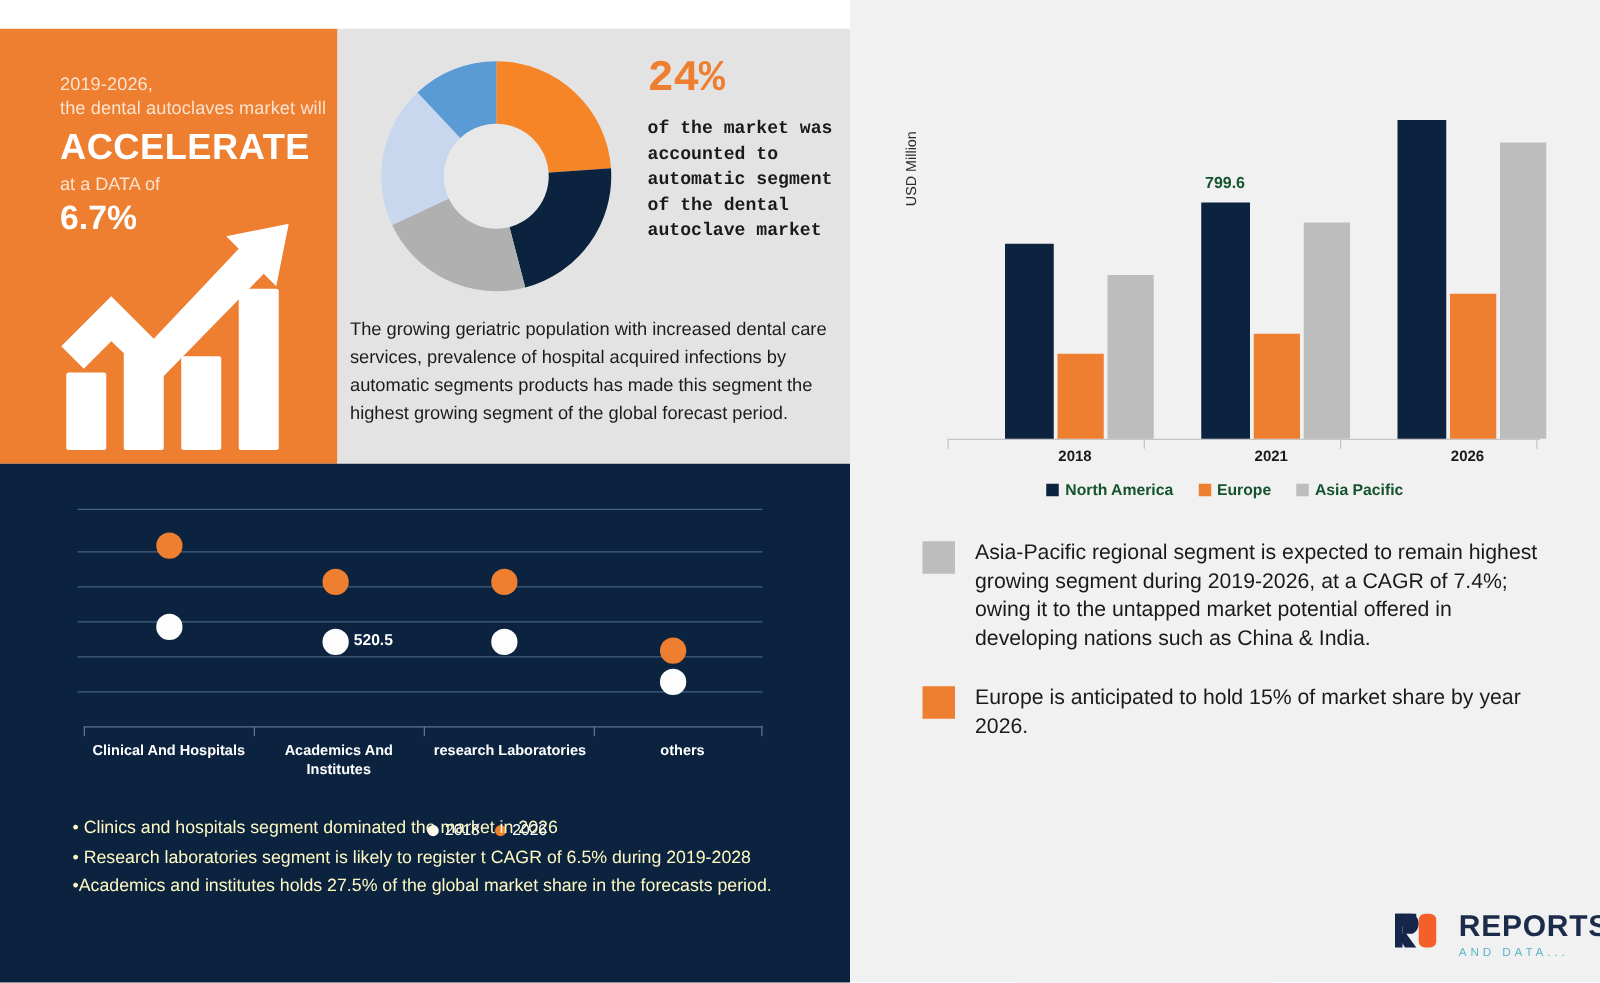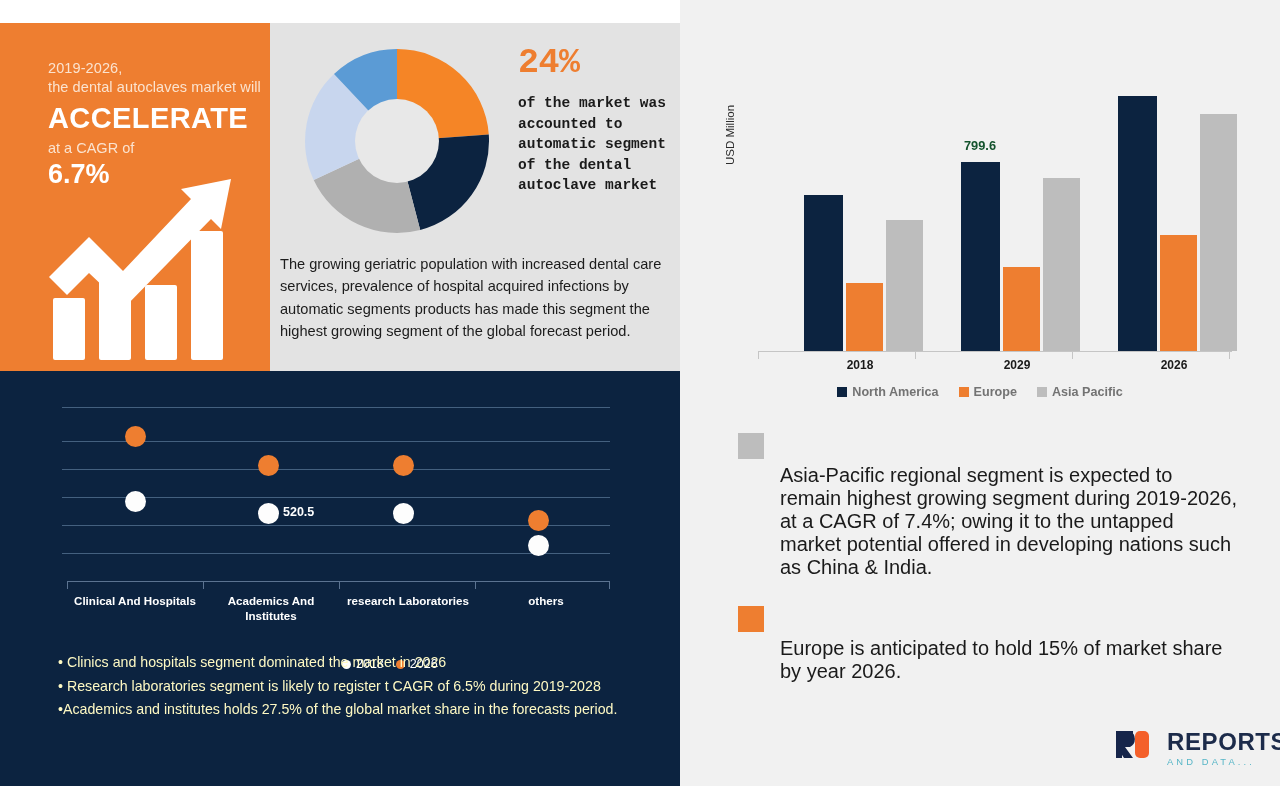--- a/index.html
+++ b/index.html
@@ -101,46 +101,46 @@
   .x-tick {
     position: absolute; color: #1a1a1a; font-size: 12px; font-weight: bold;
     transform: translateX(-50%); white-space: nowrap;
   }
   .bar-legend {
     position: absolute; left: 0; right: 0; top: 330px;
     display: flex; justify-content: center; align-items: center; gap: 20px;
   }
   .bl-item { display: flex; align-items: center; gap: 5px; }
   .bl-sq { width: 10px; height: 10px; display: inline-block; }
-  .bl-txt { color: #737373; font-size: 12.6px; font-weight: bold; }
+  .bl-txt { color: #14532d; font-size: 12.6px; font-weight: bold; }
 
   .notes { position: absolute; left: 58px; top: 430px; width: 500px; }
   .note { display: flex; align-items: flex-start; gap: 16px; }
   .note-sq { width: 26px; height: 26px; flex: 0 0 26px; margin-top: 3px; }
-  .note-txt { color: #1a1a1a; font-size: 20px; line-height: 23px; margin-top: 34px; }
+  .note-txt { color: #1a1a1a; font-size: 17px; line-height: 23px; }
 
   .logo { position: absolute; left: 1115px; top: 730px; display: flex; align-items: flex-start; gap: 8px; }
   .logo-mark { position: relative; width: 44px; height: 30px; }
   .logo-text { display: flex; flex-direction: column; }
   .logo-main { color: #1c2b4a; font-size: 24px; font-weight: bold; letter-spacing: .6px; line-height: 24px; }
   .logo-sub { color: #57b6c7; font-size: 9.4px; letter-spacing: 3.1px; line-height: 14px; margin-top: 1px; }
 </style>
 </head>
 <body>
 
 <div id="root">
 
   <div class="left-col">
 
     <div class="orange-panel">
       <div class="op-text">
         <div class="op-line">2019-2026,</div>
         <div class="op-line">the dental autoclaves market will</div>
         <div class="op-accel">ACCELERATE</div>
-        <div class="op-cagr">at a CAGR of</div>
+        <div class="op-cagr">at a DATA of</div>
         <div class="op-pct">6.7%</div>
       </div>
       <div class="op-graphic">
         <svg viewBox="0 0 200 195" width="200" height="195">
           <g fill="#ffffff">
             <rect x="8" y="125" width="32" height="62" rx="2"></rect>
             <rect x="54" y="100" width="32" height="87" rx="2"></rect>
             <rect x="100" y="112" width="32" height="75" rx="2"></rect>
             <rect x="146" y="58" width="32" height="129" rx="2"></rect>
             <path d="M4 104 L44 64 L78 98 L146 26 L136 16 L186 6 L176 56 L166 46 L80 134 L44 100 L22 122 Z"></path>
@@ -249,21 +249,21 @@
         <div class="bar eu" style="left:245px; width:37px; height:84px;"></div>
         <div class="bar ap" style="left:285px; width:37px; height:173px;"></div>
 
         <div class="bar na" style="left:360px; width:39px; height:255px;"></div>
         <div class="bar eu" style="left:402px; width:37px; height:116px;"></div>
         <div class="bar ap" style="left:442px; width:37px; height:237px;"></div>
 
         <div class="bar-label" style="left:222px; top:78px;">799.6</div>
 
         <div class="x-tick" style="left:102px; top:298px;">2018</div>
-        <div class="x-tick" style="left:259px; top:298px;">2029</div>
+        <div class="x-tick" style="left:259px; top:298px;">2021</div>
         <div class="x-tick" style="left:416px; top:298px;">2026</div>
       </div>
 
       <div class="bar-legend">
         <div class="bl-item">
           <span class="bl-sq" style="background:#0c2340;"></span>
           <span class="bl-txt">North America</span>
         </div>
         <div class="bl-item">
           <span class="bl-sq" style="background:#ee7e30;"></span>

